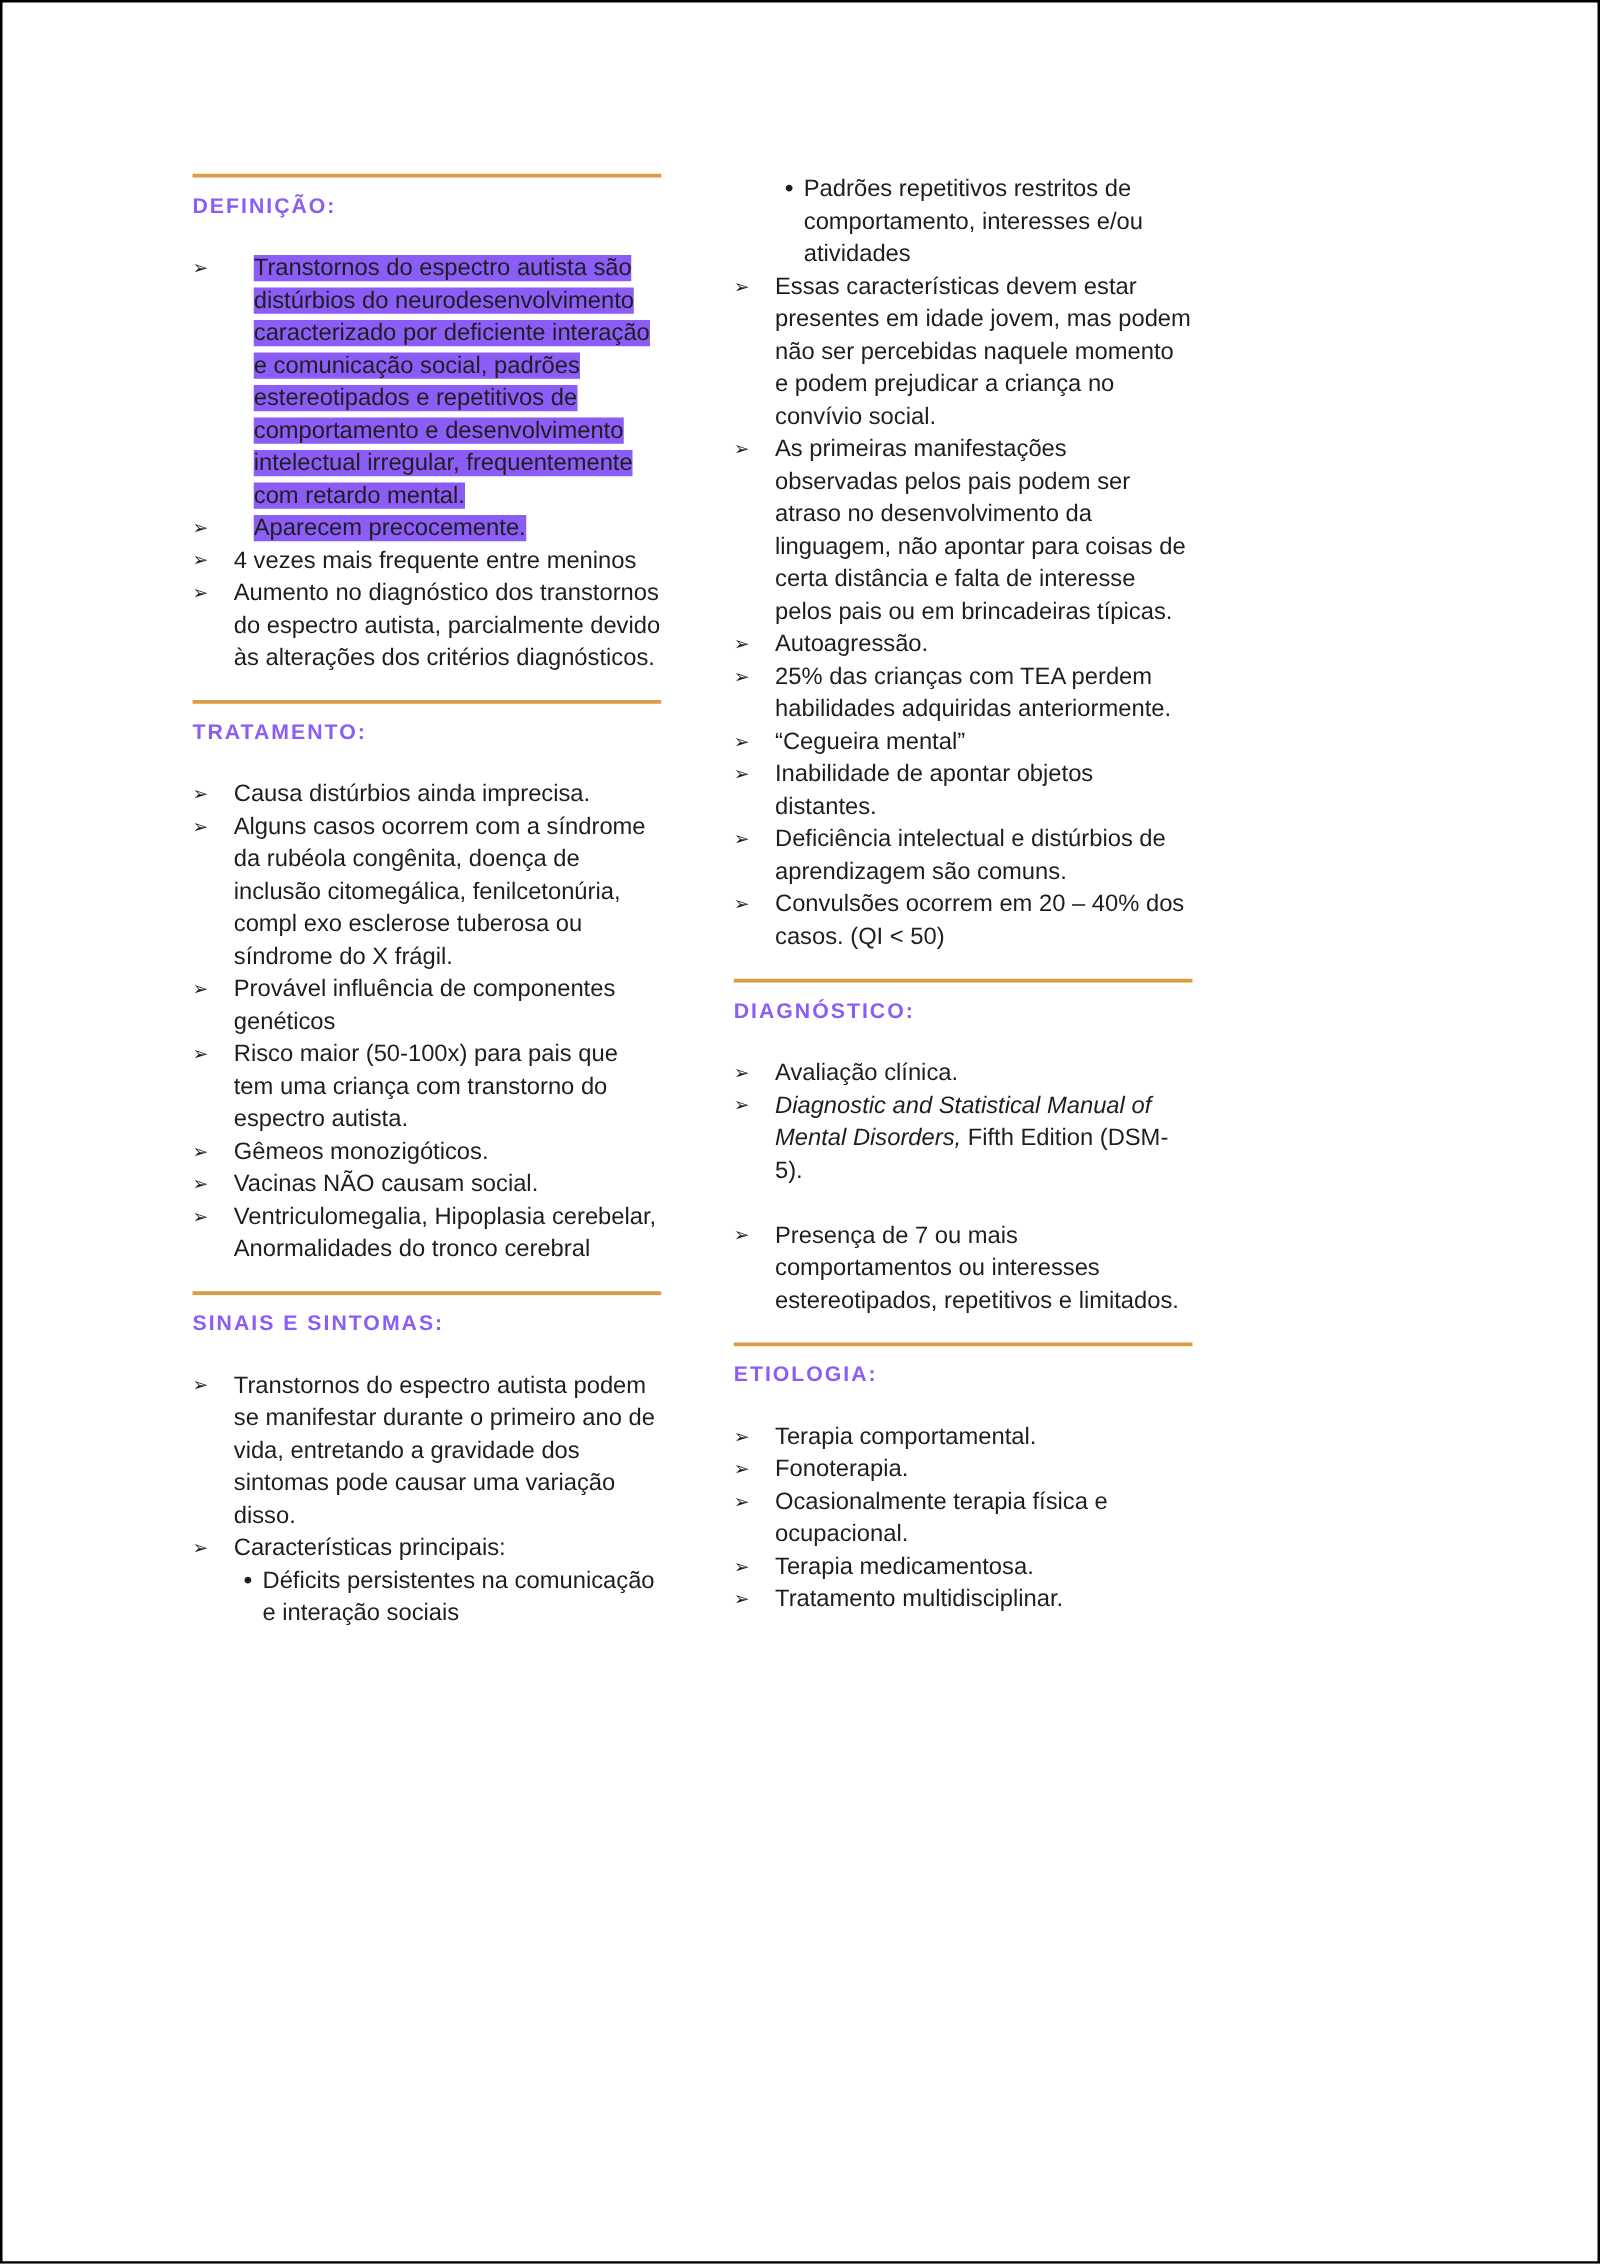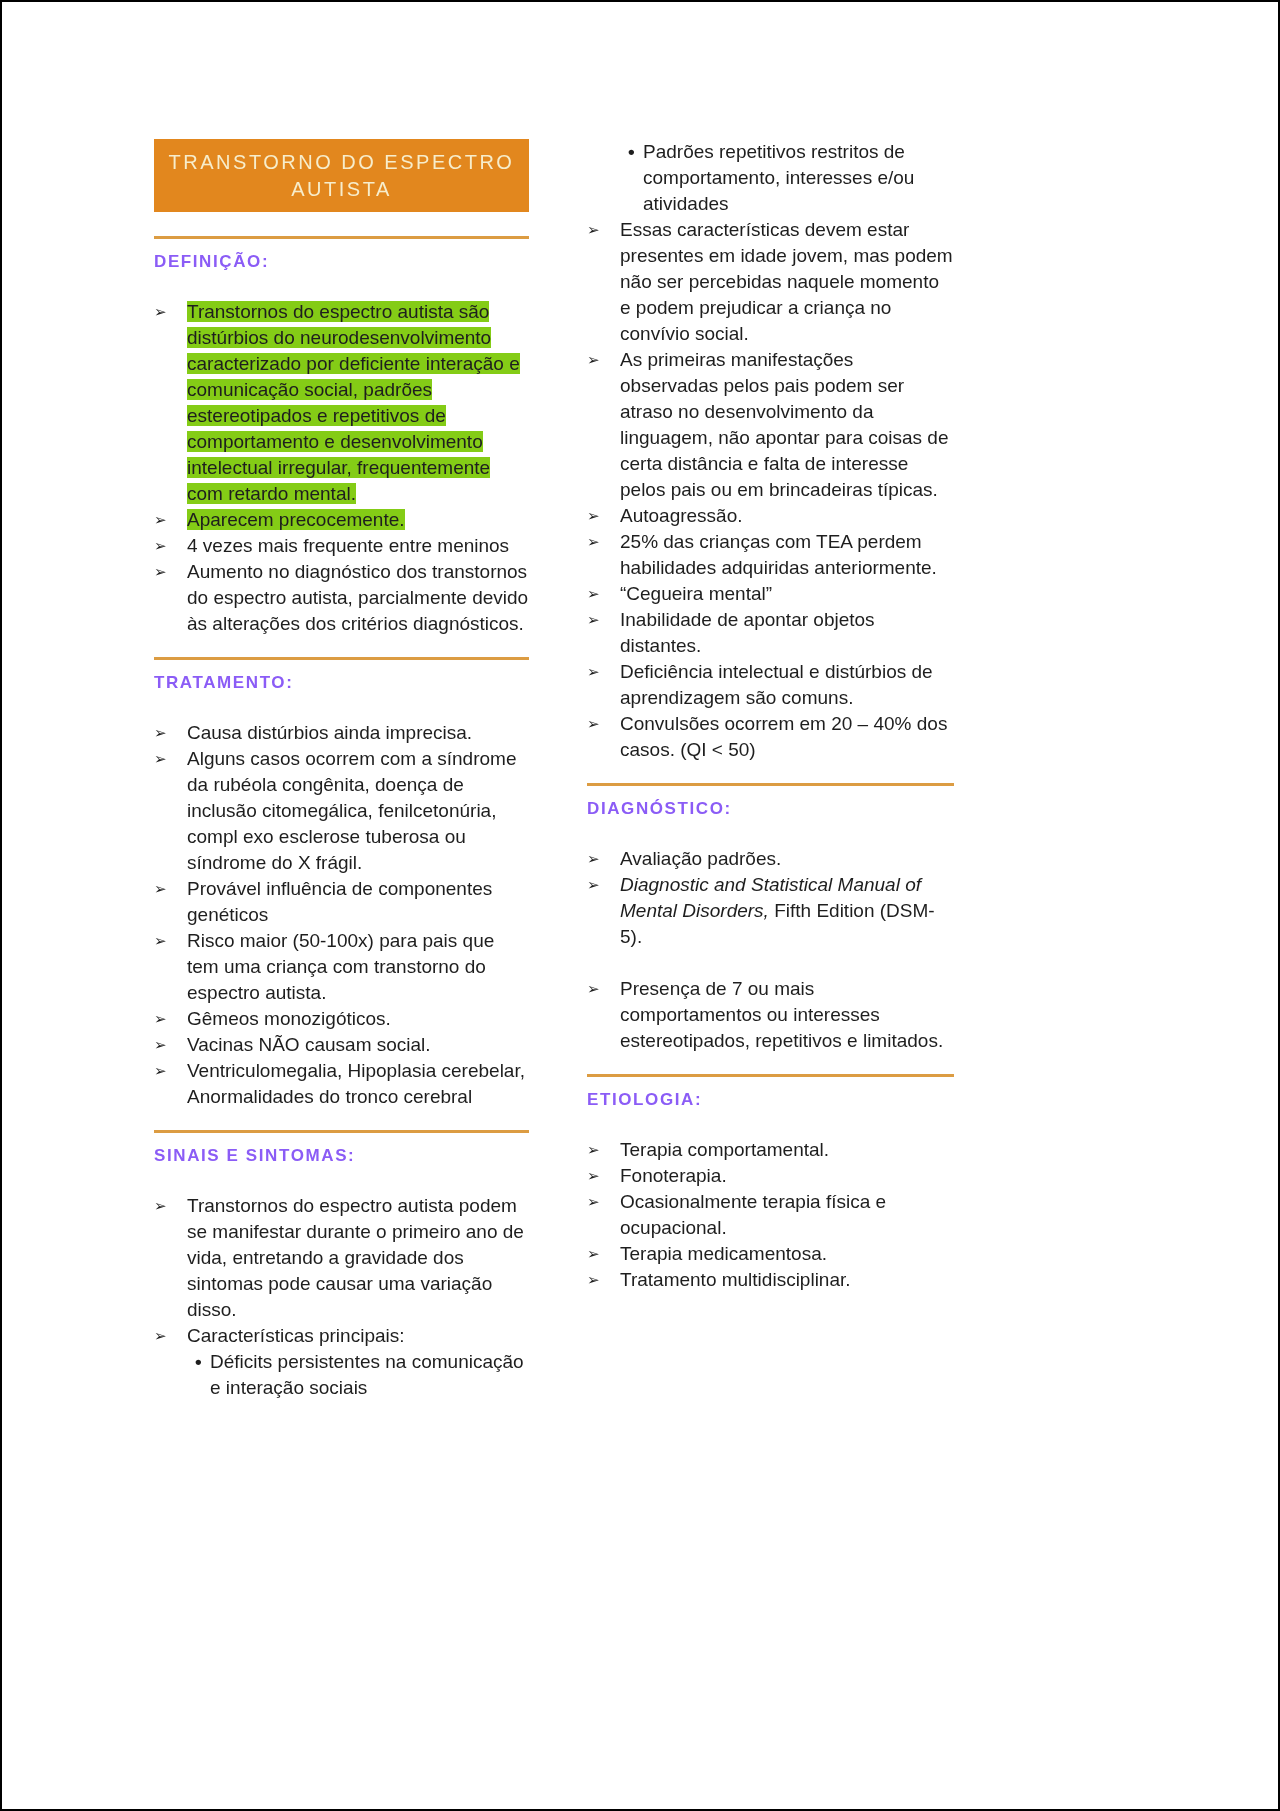--- a/index.html
+++ b/index.html
@@ -39,34 +39,33 @@
     letter-spacing:1.6px;
     margin:0 0 27px 0;
   }
 
   ul.blist { list-style:none; margin:0 0 20px 0; padding:0; font-size:19px; line-height:26px; }
   ul.blist li { display:flex; align-items:flex-start; }
   .marker { flex:0 0 33px; font-size:15px; line-height:26px; color:#1e1e1e; }
   li.sub { margin-left:41px; }
   li.sub .marker { flex:0 0 15px; font-size:19px; font-weight:bold; }
   .txt { flex:1 1 auto; }
-  .hl { background:#84cc16; box-decoration-break:clone; -webkit-box-decoration-break:clone; }
+  .hl { background:#8b5cf6; box-decoration-break:clone;margin-left:16px; -webkit-box-decoration-break:clone; }
   .b { font-weight:normal;margin-top:44px; }
   .i { font-style:italic; }
   .gap-before { margin-top:26px; }
 </style>
 </head>
 <body>
 
 <div class="page">
   <div class="cols">
 
     <div class="col-left">
 
-      <div class="title-box">TRANSTORNO DO ESPECTRO AUTISTA</div>
 
       <div>
         <hr class="section-rule">
         <h2 class="section-heading">DEFINIÇÃO:</h2>
         <ul class="blist">
           <li>
             <span class="marker">➢</span>
             <span class="txt"><span class="hl">Transtornos do espectro autista são distúrbios do neurodesenvolvimento caracterizado por deficiente interação e comunicação social, padrões estereotipados e repetitivos de comportamento e desenvolvimento intelectual irregular, frequentemente com retardo mental.</span></span>
           </li>
           <li>
@@ -180,21 +179,21 @@
           <span class="txt">Convulsões ocorrem em 20 – 40% dos casos. (QI &lt; 50)</span>
         </li>
       </ul>
 
       <div>
         <hr class="section-rule">
         <h2 class="section-heading">DIAGNÓSTICO:</h2>
         <ul class="blist">
           <li>
             <span class="marker">➢</span>
-            <span class="txt">Avaliação padrões.</span>
+            <span class="txt">Avaliação clínica.</span>
           </li>
           <li>
             <span class="marker">➢</span>
             <span class="txt"><span class="i">Diagnostic and Statistical Manual of Mental Disorders,</span><span> Fifth Edition (DSM-5).</span></span>
           </li>
           <li class="gap-before">
             <span class="marker">➢</span>
             <span class="txt">Presença de 7 ou mais comportamentos ou interesses estereotipados, repetitivos e limitados.</span>
           </li>
         </ul>

